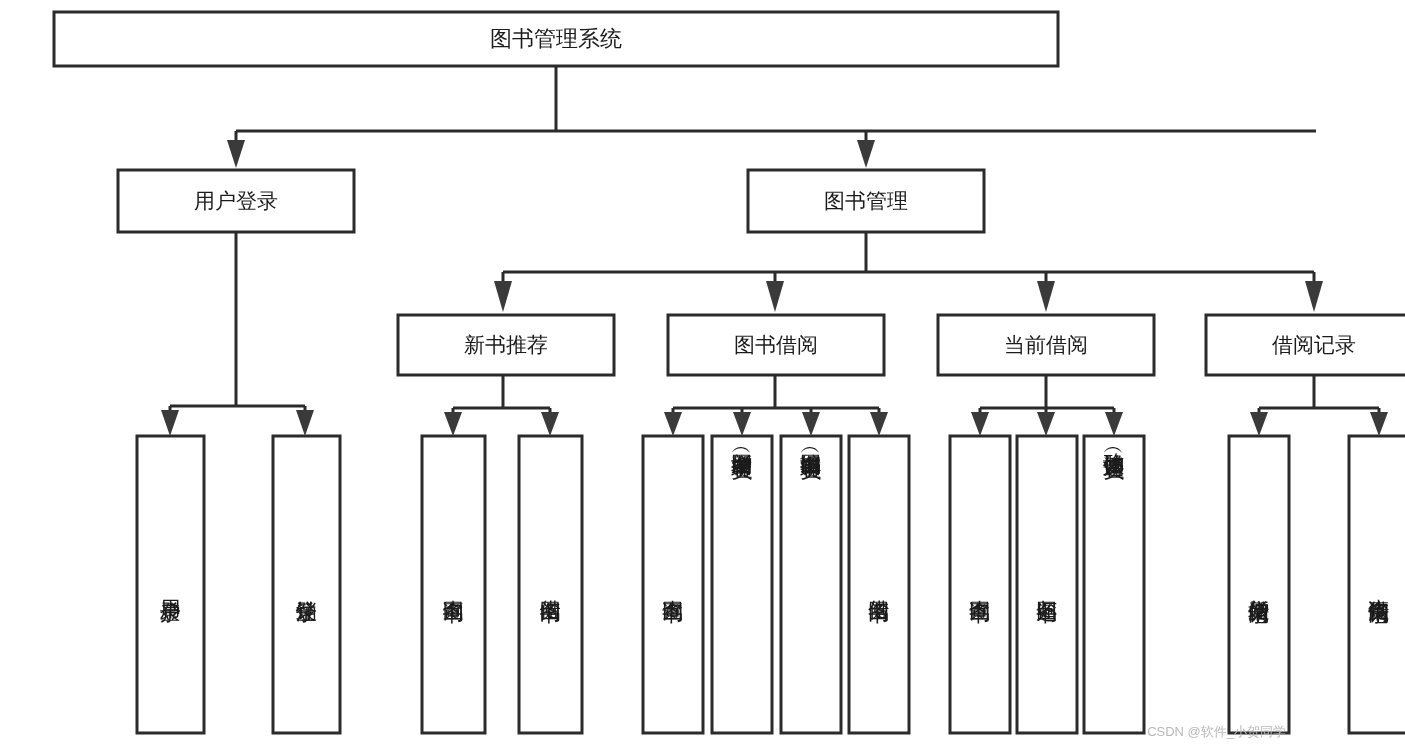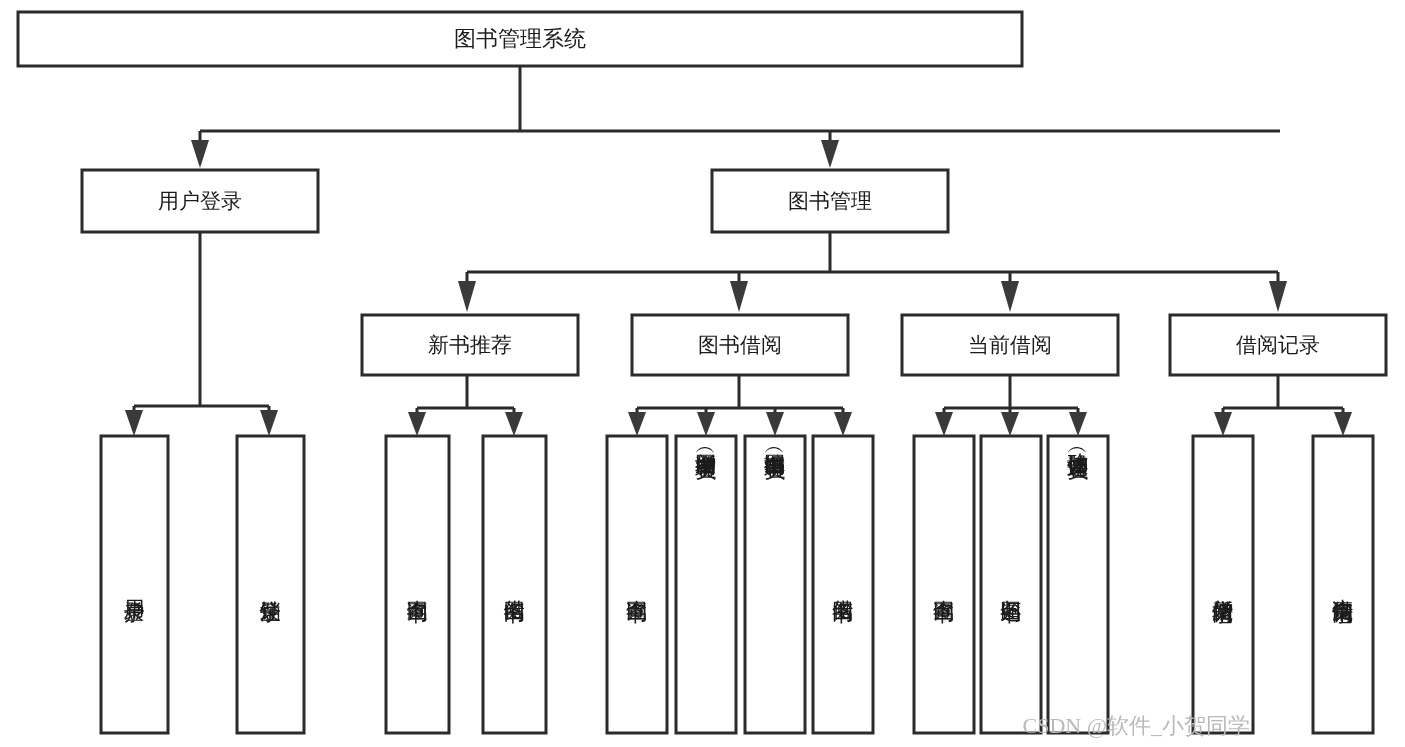--- a/index.html
+++ b/index.html
@@ -11,20 +11,21 @@
     width: 1405px;
     height: 747px;
     font-family: "Liberation Sans", "DejaVu Sans", sans-serif;
     overflow: hidden;
   }
   #diagram-root {
     position: relative;
     width: 1262px;
     height: 747px;
     background: #ffffff;
+    margin-left: 36px;
   }
   svg.diagram-canvas {
     position: absolute;
     top: 0;
     left: 0;
     width: 1405px;
     height: 747px;
   }
   .node-box {
     fill: #ffffff;
@@ -68,22 +69,22 @@
     font-size: 21px;
     line-height: 1.12;
     color: #1b1b1b;
     letter-spacing: 1px;
     white-space: nowrap;
   }
   .watermark {
     position: absolute;
     right: 12px;
     bottom: 6px;
-    font-family: Liberation Serif, serif;
-    font-size: 22px;
+    font-family: Liberation Sans, sans-serif;
+    font-size: 13px;
     color: #b9b9b9;
     white-space: nowrap;
   }
 </style>
 </head>
 <body>
 
 <div id="diagram-root">
 
   <svg class="diagram-canvas" viewBox="0 0 1405 747">

